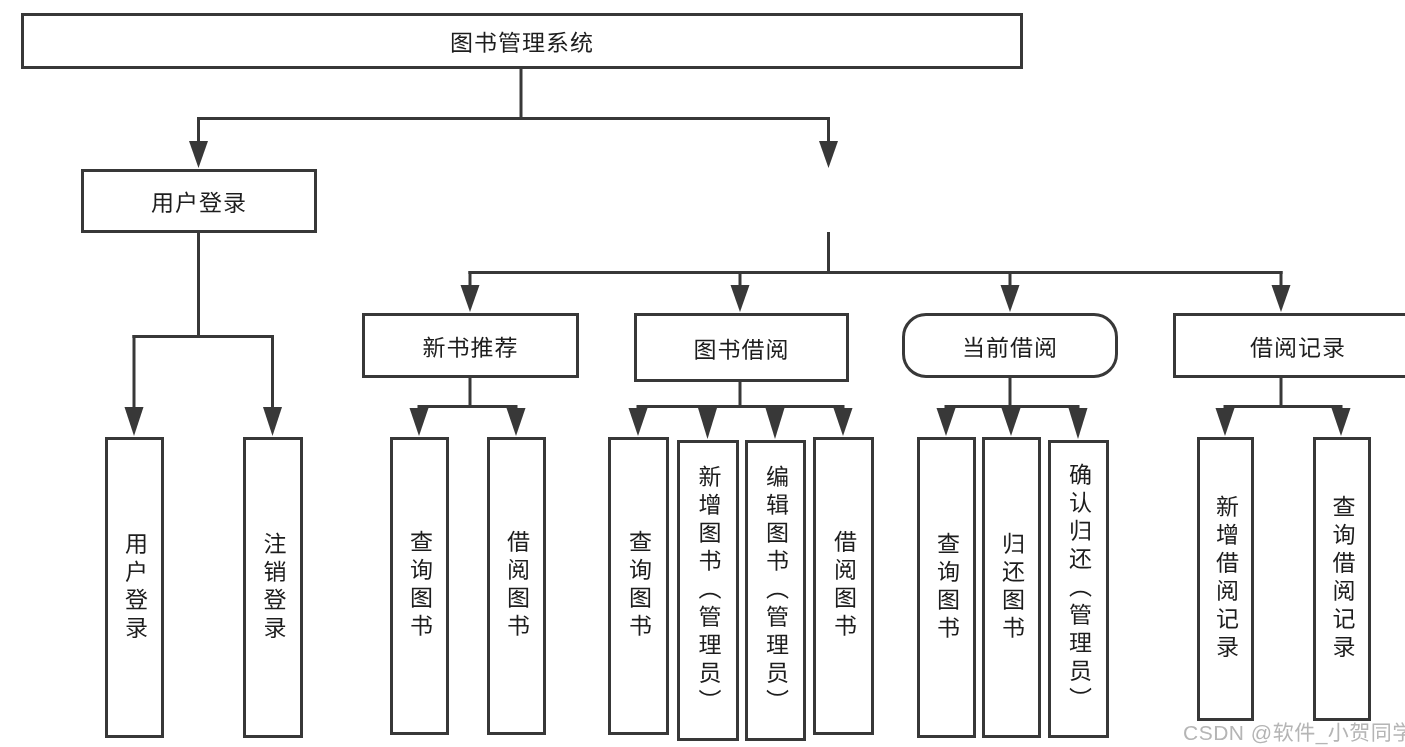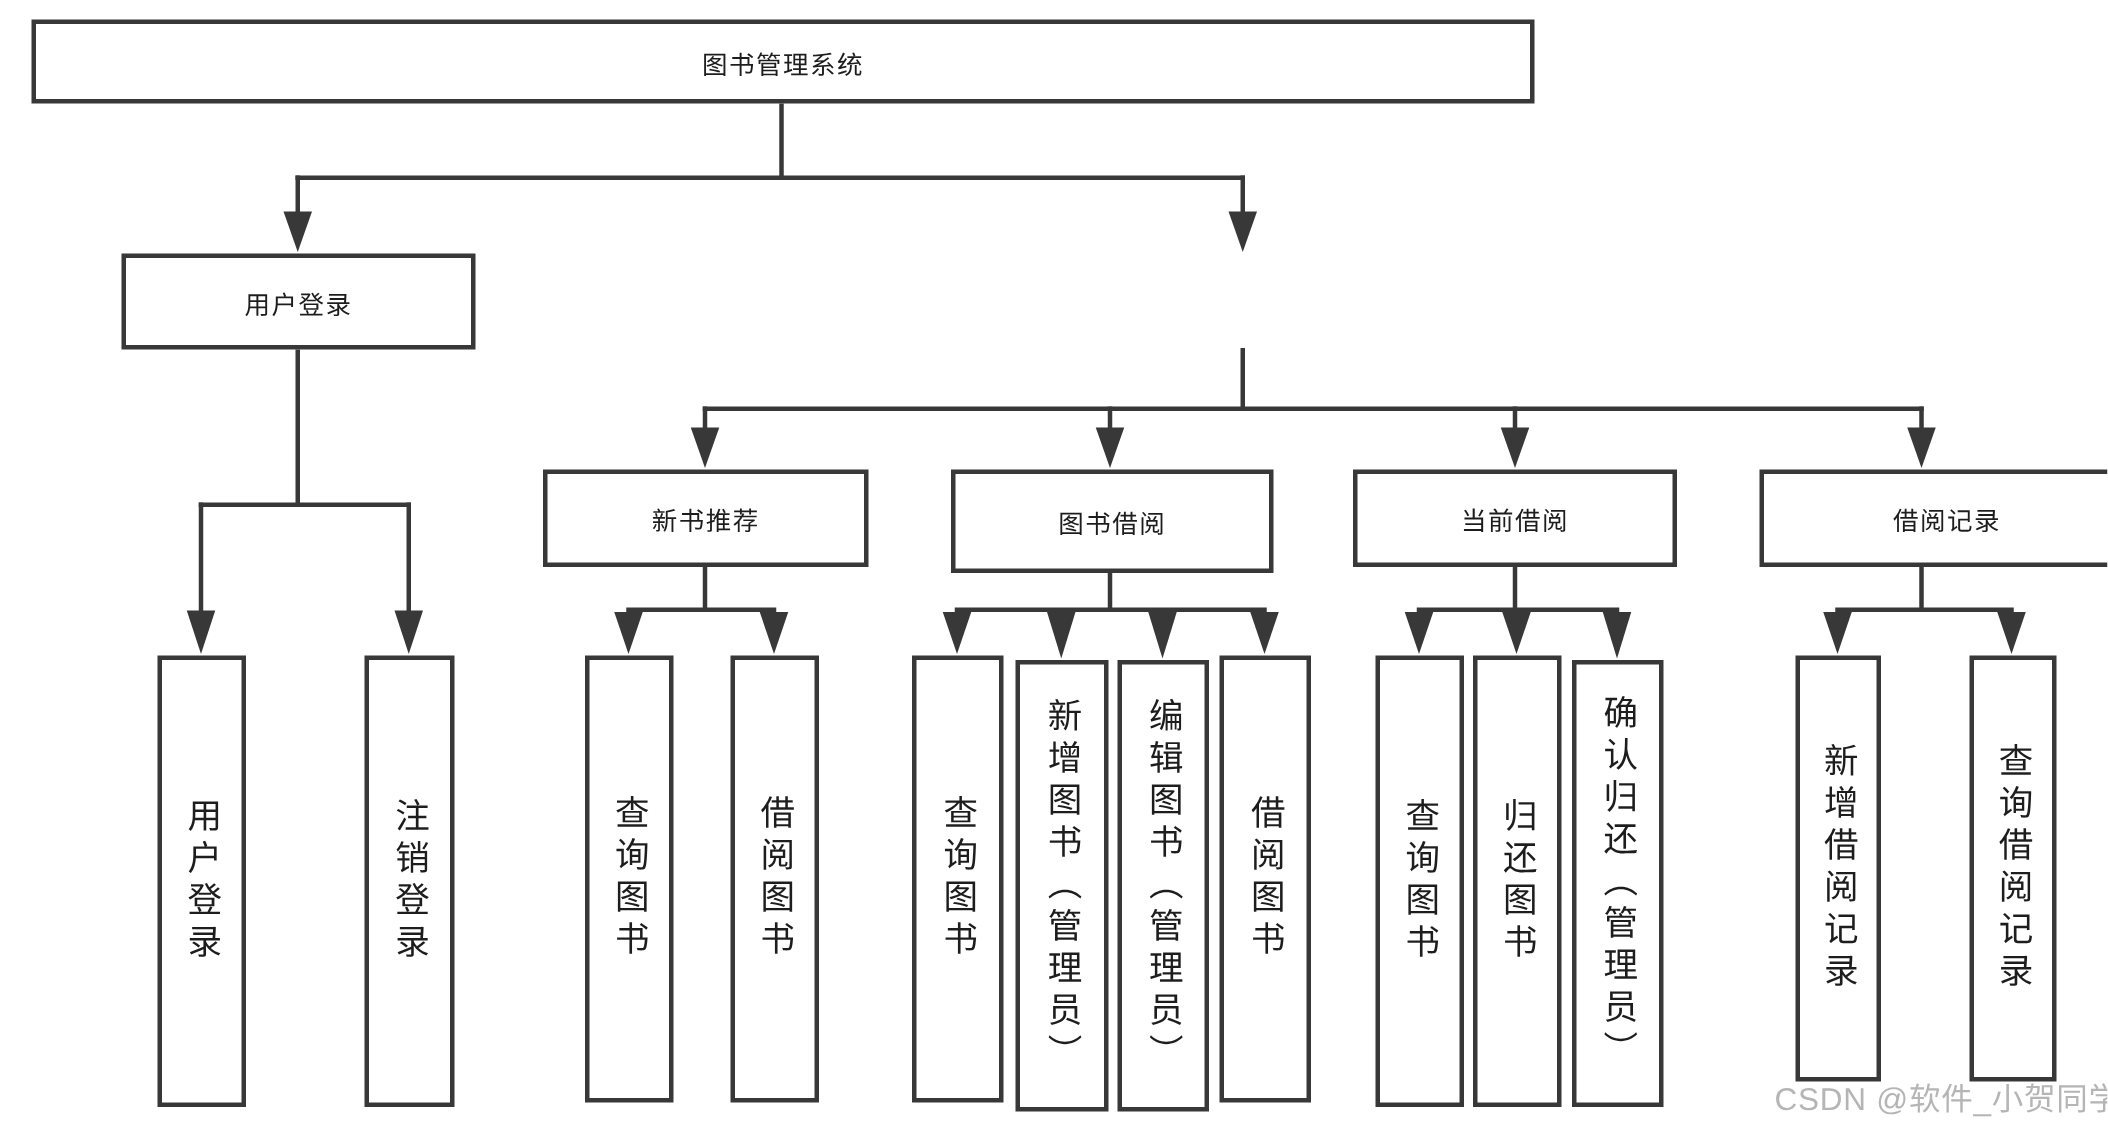--- a/index.html
+++ b/index.html
@@ -32,21 +32,21 @@
   }
   .node {
     position: absolute;
     box-sizing: border-box;
     background: #ffffff;
     border: 3px solid #383838;
     display: flex;
     align-items: center;
     justify-content: center;
     color: #1d1d1d;
-    font-size: 17px;
+    font-size: 23px;
     letter-spacing: 1px;
     text-align: center;
     white-space: nowrap;
   }
   .node.v {
     writing-mode: vertical-rl;
     letter-spacing: 5px;
     font-size: 23px;
   }
   .watermark {
@@ -127,21 +127,21 @@
       <polygon points="1331.5,408 1350.5,408 1341,436"></polygon>
     </g>
   </svg>
 
   <div class="node h" style="left:21px; top:13px; width:1002px; height:56px;">图书管理系统</div>
 
   <div class="node h" style="left:81px; top:169px; width:236px; height:64px;">用户登录</div>
 
   <div class="node h" style="left:362px; top:313px; width:217px; height:65px;">新书推荐</div>
   <div class="node h" style="left:634px; top:313px; width:215px; height:69px;">图书借阅</div>
-  <div class="node h" style="left:902px; top:313px; width:216px; height:65px;">当前借阅</div>
+  <div class="node h" style="left:902px; top:313px; width:216px; height:65px;border-radius:24px;">当前借阅</div>
   <div class="node h" style="left:1173px; top:313px; width:250px; height:65px;">借阅记录</div>
 
   <div class="node v" style="left:105px; top:437px; width:59px; height:301px;">用户登录</div>
   <div class="node v" style="left:243px; top:437px; width:60px; height:301px;">注销登录</div>
 
   <div class="node v" style="left:390px; top:437px; width:59px; height:298px;">查询图书</div>
   <div class="node v" style="left:487px; top:437px; width:59px; height:298px;">借阅图书</div>
 
   <div class="node v" style="left:608px; top:437px; width:61px; height:298px;">查询图书</div>
   <div class="node v" style="left:677px; top:440px; width:62px; height:301px;">新增图书（管理员）</div>

